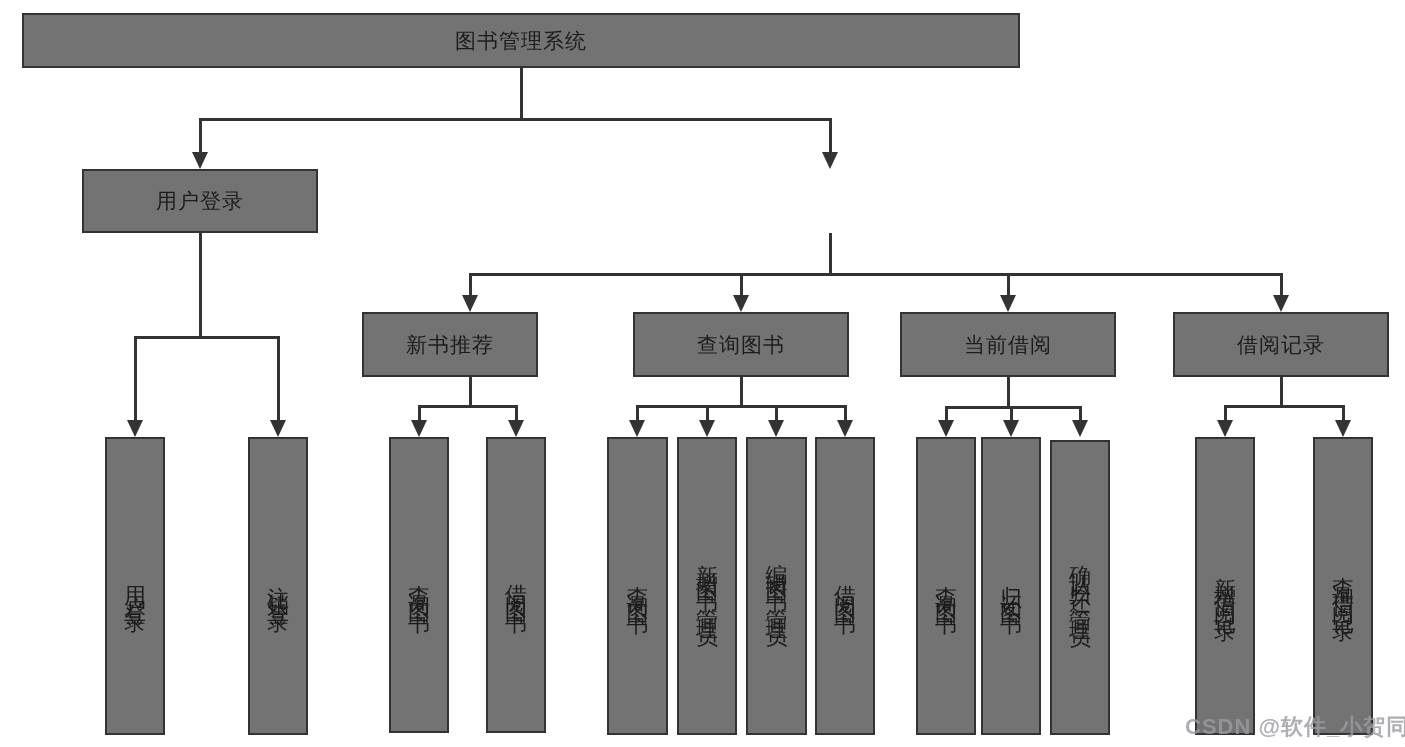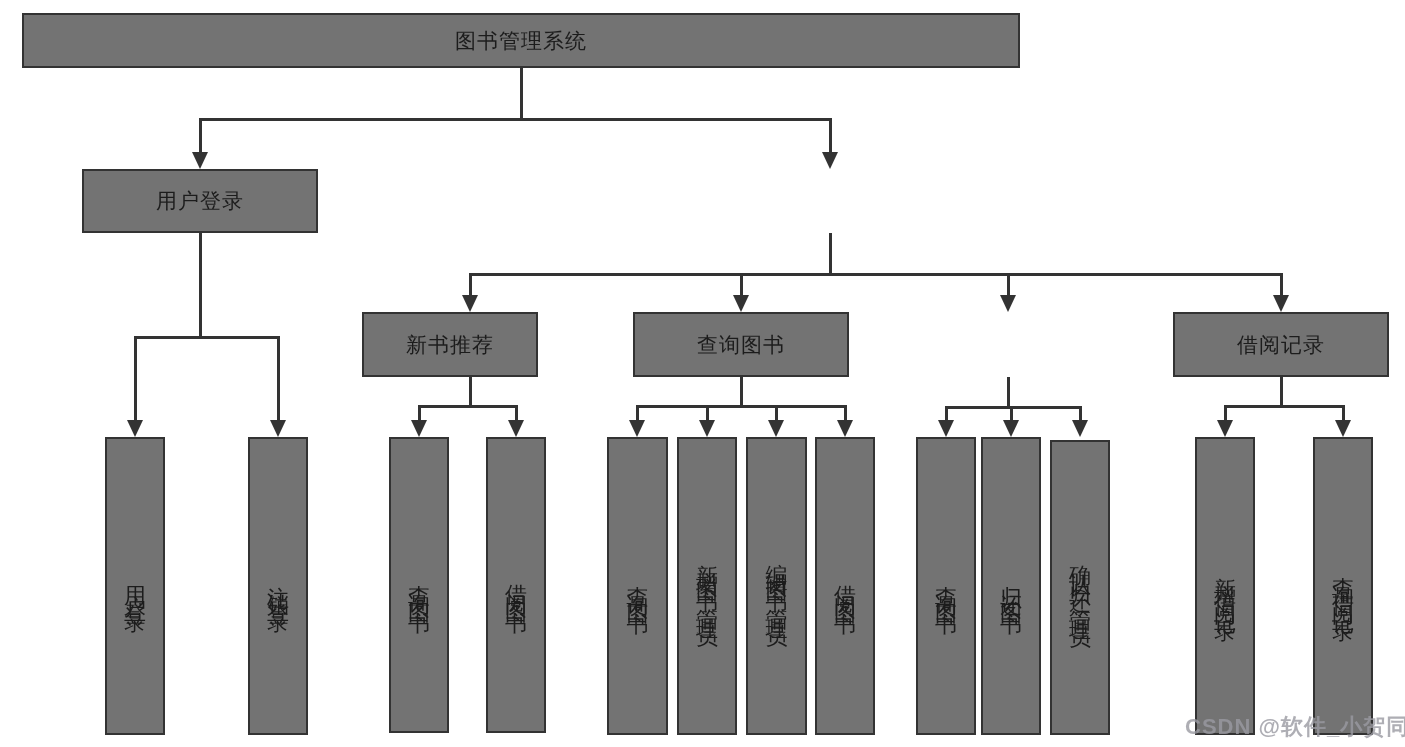--- a/index.html
+++ b/index.html
@@ -81,20 +81,21 @@
   <div class="arrow" style="left:462px;top:295px"></div>
   <div class="line v" style="left:740px;top:273px;height:23px"></div>
   <div class="arrow" style="left:733px;top:295px"></div>
   <div class="line v" style="left:1007px;top:273px;height:23px"></div>
   <div class="arrow" style="left:1000px;top:295px"></div>
   <div class="line v" style="left:1280px;top:273px;height:23px"></div>
   <div class="arrow" style="left:1273px;top:295px"></div>
 
   <div class="node h-node" style="left:362px;top:312px;width:176px;height:65px">新书推荐</div>
   <div class="node h-node" style="left:633px;top:312px;width:216px;height:65px">查询图书</div>
+  <div class="node h-node" style="left:900px;top:312px;width:216px;height:65px">当前借阅</div>
   <div class="node h-node" style="left:1173px;top:312px;width:216px;height:65px">借阅记录</div>
 
   <div class="line v" style="left:469px;top:377px;height:28px"></div>
   <div class="line h" style="left:418px;top:405px;width:99px"></div>
   <div class="line v" style="left:418px;top:405px;height:16px"></div>
   <div class="arrow" style="left:411px;top:420px"></div>
   <div class="line v" style="left:515px;top:405px;height:16px"></div>
   <div class="arrow" style="left:508px;top:420px"></div>
 
   <div class="line v" style="left:740px;top:377px;height:28px"></div>

